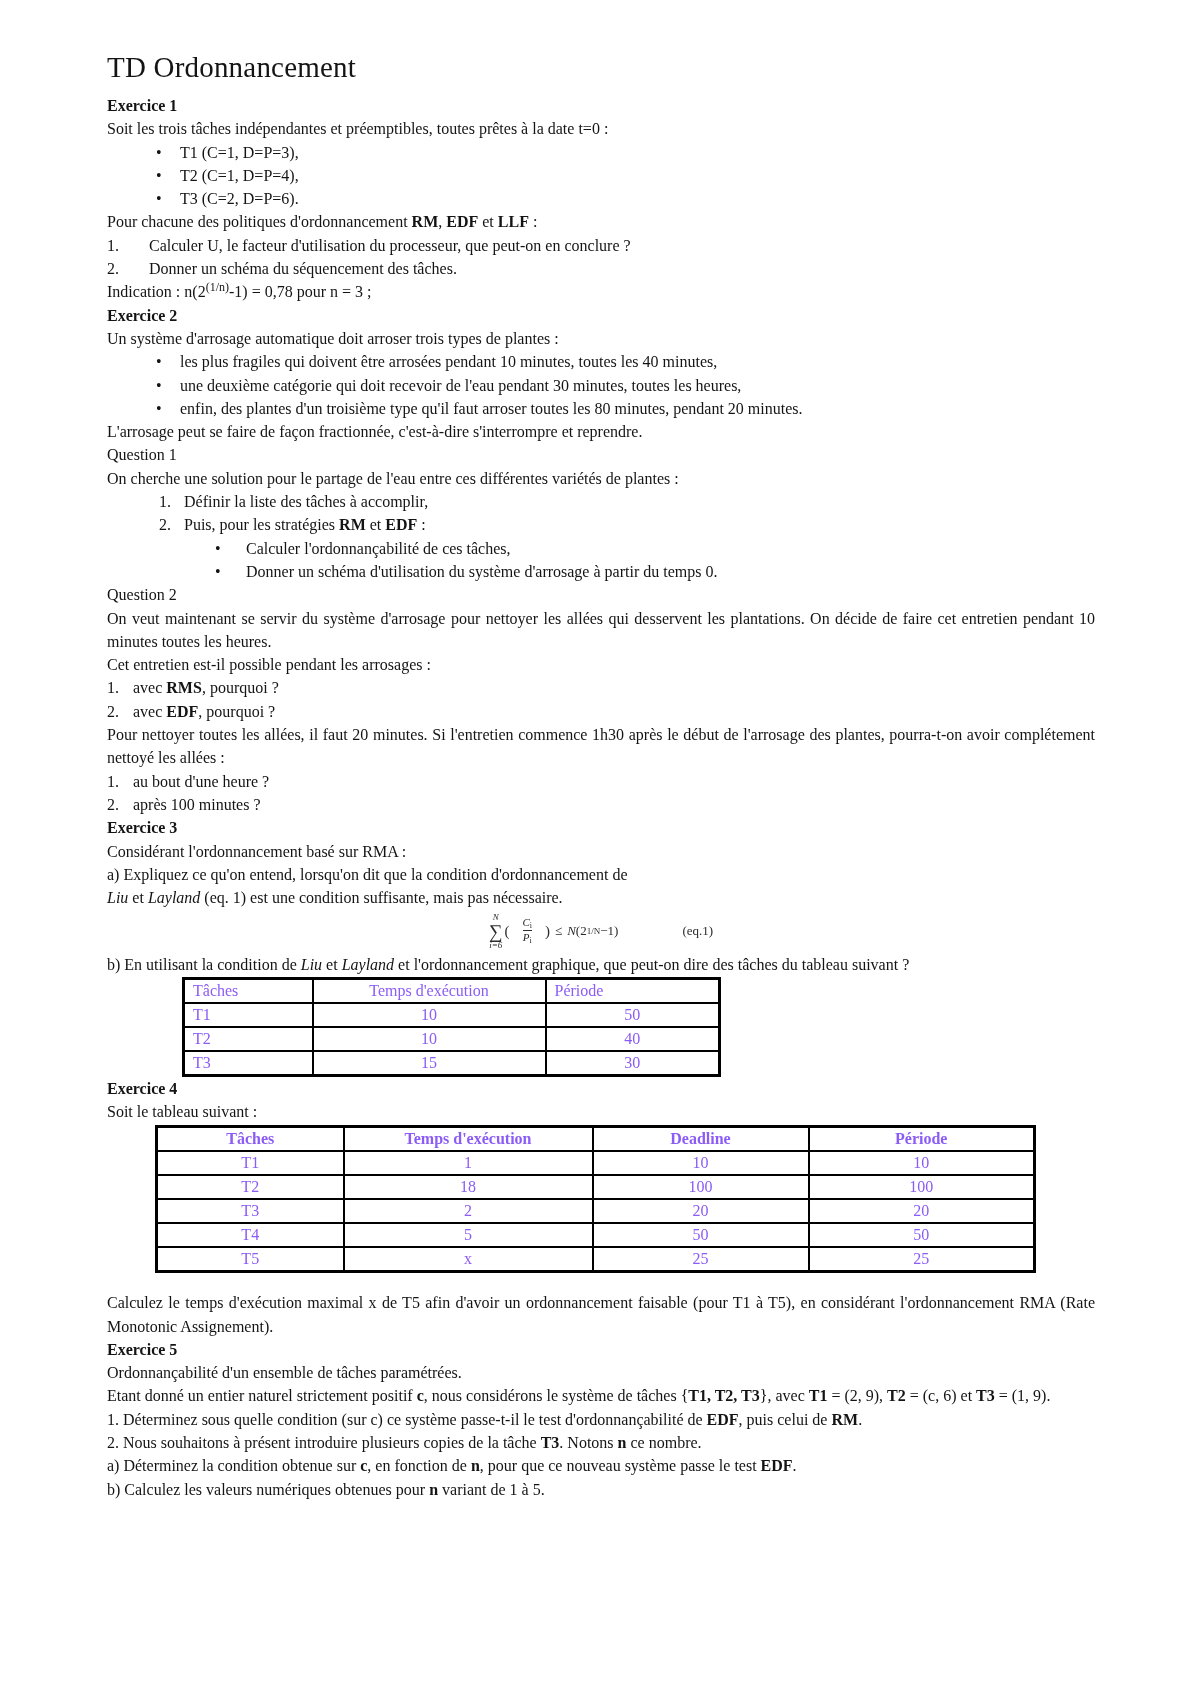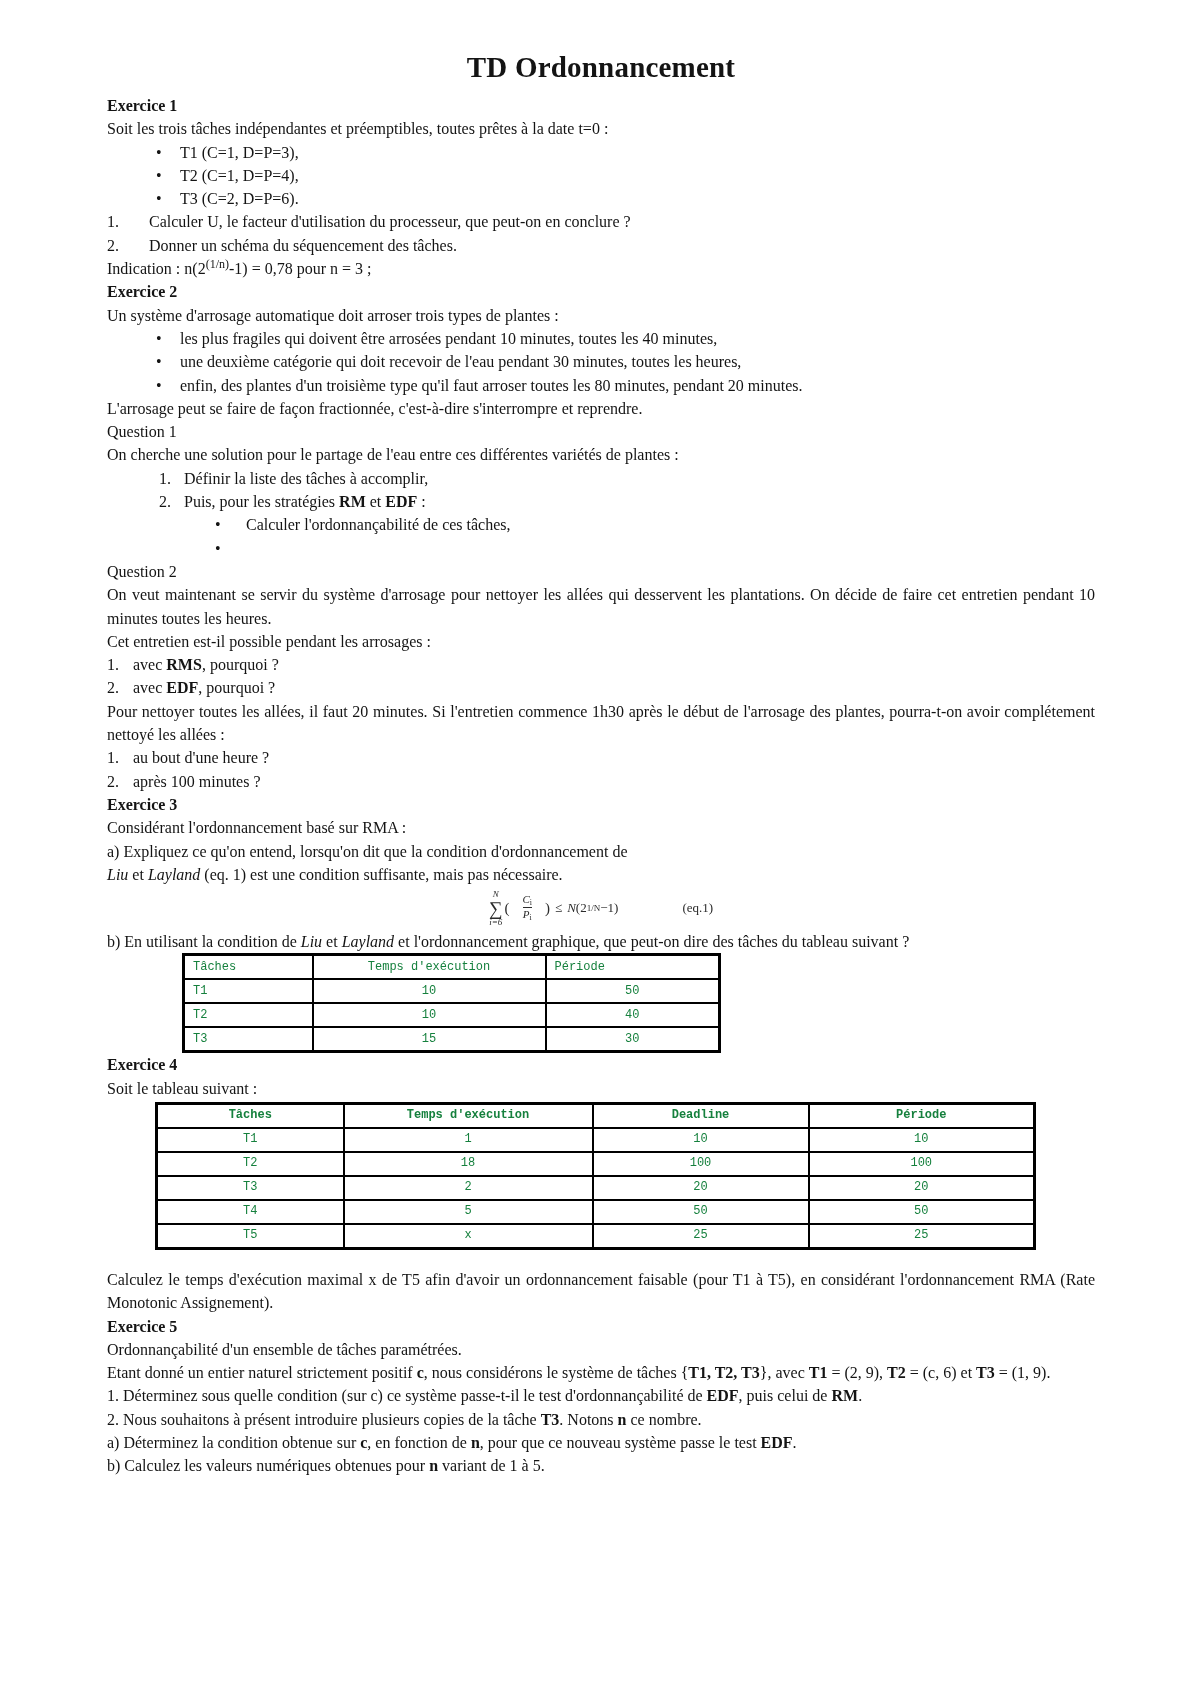--- a/index.html
+++ b/index.html
@@ -3,21 +3,21 @@
 <meta charset="utf-8">
 <style>
   html,body{margin:0;padding:0;background:#ffffff;}
   .page{
     width:1200px;height:1696px;background:#ffffff;box-sizing:border-box;
     padding:50px 105px 0 107px;
     font-family:"Liberation Serif","DejaVu Serif",serif;
     font-size:16px;line-height:23.3px;color:#141414;overflow:hidden;
   }
   h1.title{
-    font-size:29px;line-height:34px;font-weight:bold;text-align:center;
+    font-size:29px;line-height:34px;font-weight:normal;
     margin:0 0 10px 0;letter-spacing:.2px;
   }
   p{margin:0;text-align:justify;}
   p.nojust{text-align:left;}
   p.h{font-weight:bold;text-align:left;}
   b{font-weight:bold;}
   i{font-style:italic;}
   sup{font-size:12px;line-height:0;vertical-align:6px;}
   
   .row{display:flex;align-items:baseline;}
@@ -37,21 +37,21 @@
   .sum .sig{font-size:19px;line-height:1;}
   .frac{display:inline-flex;flex-direction:column;align-items:center;line-height:1;margin:0 13px;font-size:11px;}
   .frac .den{border-top:1px solid #2b2b2b;padding-top:1px;}
   .frac i{font-style:italic;}
   .fsub{font-size:8px;vertical-align:-2px;}
   .paren{font-size:15px;}
   .rel{margin:0 5px;}
   .fsup{font-size:9px;vertical-align:5px;}
   .eq-label{margin-left:64px;}
   
-  table{border-collapse:collapse;color:#15803d;font-size:12px;font-family:Liberation Mono, monospace;}
+  table{border-collapse:collapse;color:#8b5cf6;font-size:16px;}
   td,th{height:22px;padding:0 8px;line-height:1.1;}
   .t1{margin-left:75px;border:3px solid #000;}
   .t1 td,.t1 th{border:2px solid #000;font-weight:normal;}
   .t1 .al{text-align:left;}
   .t1 .ac{text-align:center;}
   .t2{margin-left:48px;border:3px solid #000;margin-top:2px;}
   .t2 td,.t2 th{border:2px solid #000;text-align:center;}
   .t2 th{font-weight:bold;}
   .after-table{margin-top:18px;}
 </style>
@@ -69,20 +69,21 @@
     <span>T1 (C=1, D=P=3),</span>
   </div>
   <div class="row bl1">
     <span class="mk">•</span>
     <span>T2 (C=1, D=P=4),</span>
   </div>
   <div class="row bl1">
     <span class="mk">•</span>
     <span>T3 (C=2, D=P=6).</span>
   </div>
+  <p class="nojust"><span>Pour chacune des politiques d'ordonnancement </span><b>RM</b><span>, </span><b>EDF</b><span> et </span><b>LLF</b><span> :</span></p>
   <div class="row nl1">
     <span class="mk">1.</span>
     <span>Calculer U, le facteur d'utilisation du processeur, que peut-on en conclure ?</span>
   </div>
   <div class="row nl1">
     <span class="mk">2.</span>
     <span>Donner un schéma du séquencement des tâches.</span>
   </div>
   <p class="nojust"><span>Indication : n(2</span><sup>(1/n)</sup><span>-1) = 0,78 pour n = 3 ;</span></p>
 
@@ -111,20 +112,21 @@
   <div class="row nl2">
     <span class="mk">2.</span>
     <span><span>Puis, pour les stratégies </span><b>RM</b><span> et </span><b>EDF</b><span> :</span></span>
   </div>
   <div class="row bl2">
     <span class="mk">•</span>
     <span>Calculer l'ordonnançabilité de ces tâches,</span>
   </div>
   <div class="row bl2">
     <span class="mk">•</span>
+    <span>Donner un schéma d'utilisation du système d'arrosage à partir du temps 0.</span>
   </div>
 
   <p class="nojust">Question 2</p>
   <p>On veut maintenant se servir du système d'arrosage pour nettoyer les allées qui desservent les plantations. On décide de faire cet entretien pendant 10 minutes toutes les heures.</p>
   <p class="nojust">Cet entretien est-il possible pendant les arrosages :</p>
   <div class="row nl3">
     <span class="mk">1.</span>
     <span><span>avec </span><b>RMS</b><span>, pourquoi ?</span></span>
   </div>
   <div class="row nl3">

